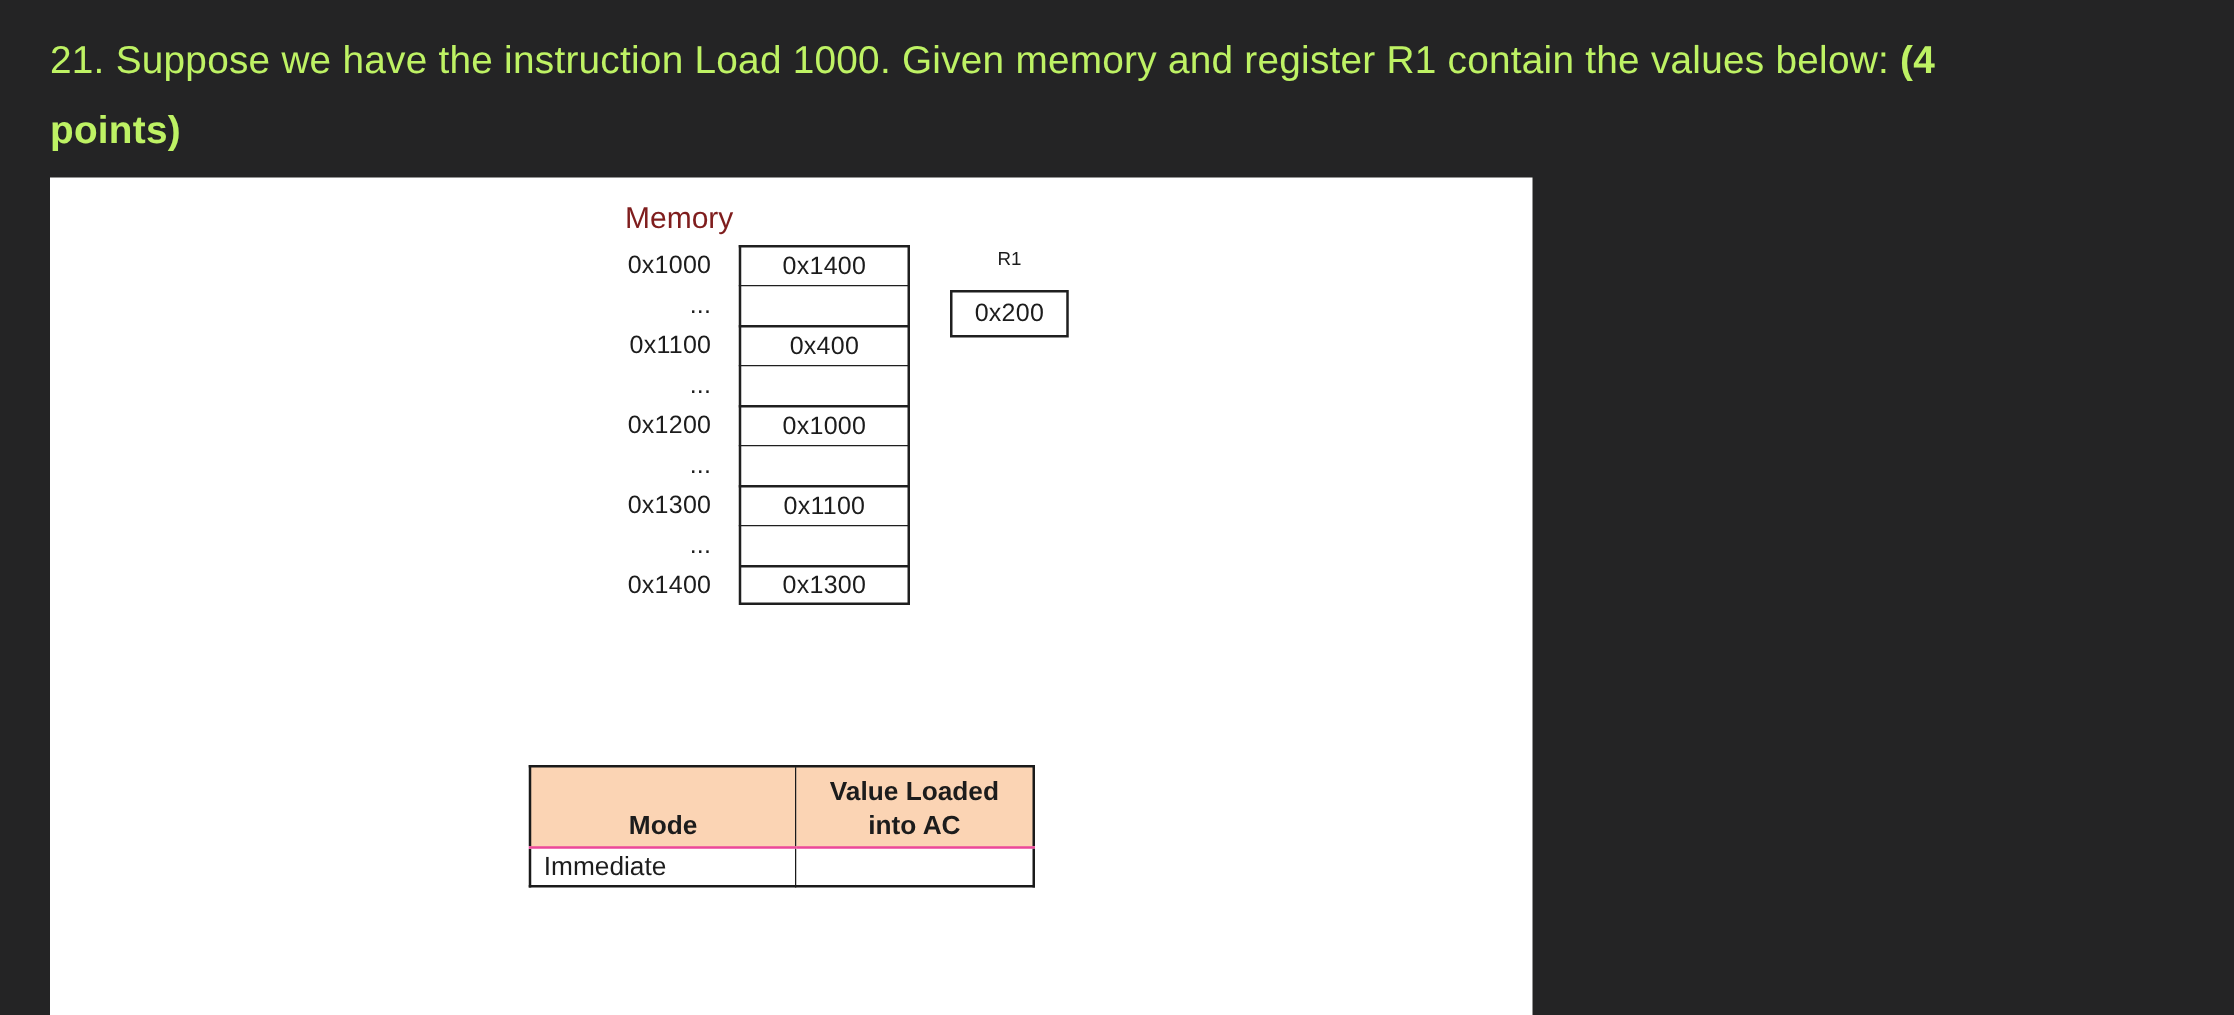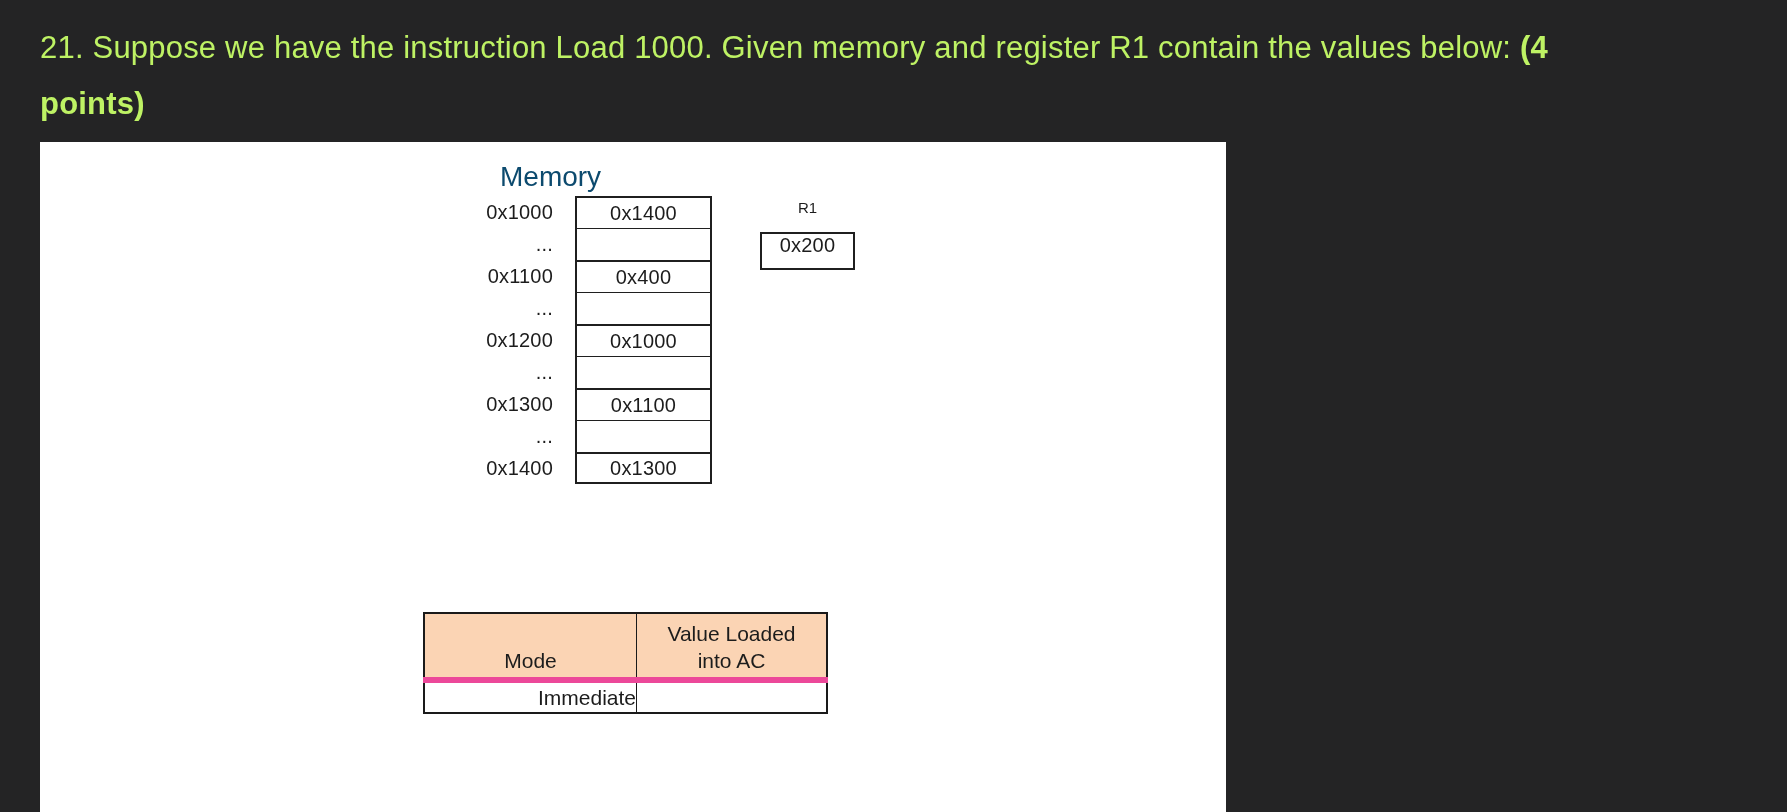--- a/index.html
+++ b/index.html
@@ -16,22 +16,22 @@
   }
   .title .bold { font-weight:700; }
 
   
   .panel {
     position:absolute; left:40px; top:142px; width:1186px; height:670px;
     background:#ffffff; color:#1c1c1c;
   }
 
   
-  .mem-title { position:absolute; left:460px; top:19px; font-size:28px; color:#0c4a6e; }
-  .mem-rows { position:absolute; left:375px; top:54px; }
+  .mem-title { position:absolute; left:460px; top:19px; font-size:24px; color:#7f1d1d; }
+  .mem-rows { position:absolute; left:391px; top:54px; }
   .mem-row { display:flex; height:32px; }
   .mem-addr {
     width:160px; box-sizing:border-box; padding-right:22px;
     display:flex; align-items:center; justify-content:flex-end;
     font-size:20px; color:#1c1c1c; letter-spacing:.2px;
   }
   .mem-cell {
     width:137px; box-sizing:border-box;
     border-left:2px solid #1f1f1f; border-right:2px solid #1f1f1f;
     border-top:1.5px solid #1f1f1f;
@@ -43,48 +43,48 @@
   .mem-cell.thick-top { border-top-width:2.5px; }
 
   
   .r1-label {
     position:absolute; left:720px; top:57px; width:95px;
     text-align:center; font-size:15px; color:#1c1c1c;
   }
   .r1-box {
     position:absolute; left:720px; top:90px; width:95px; height:38px;
     box-sizing:border-box; border:2px solid #1f1f1f;
-    display:flex; justify-content:center;
+    display:flex; align-items:center; justify-content:center;
     font-size:20px; color:#1c1c1c; letter-spacing:.2px;
   }
 
   
   .instruction {
     position:absolute; left:87px; top:379px; width:1010px;
     font-size:21px; line-height:30px; color:#1c1c1c;
     white-space:pre-line;
   }
 
   
   .ac-table {
     position:absolute; left:383px; top:470px;
     border-collapse:collapse; border:2px solid #1a1a1a;
   }
   .ac-table th, .ac-table td {
     border:1.5px solid #1a1a1a; font-size:21px; color:#1c1c1c;
   }
   .ac-table th {
-    background:#FBD4B4; font-weight:400; height:60px;
+    background:#FBD4B4; font-weight:700; height:60px;
     vertical-align:bottom; text-align:center;
     padding:0 6px 3px; white-space:pre-line; line-height:27px;
-    border-bottom:6px solid #ec4899;
+    border-bottom:2px solid #ec4899;
   }
   th.mode-h  { width:199px; }
   th.value-h { width:177px; }
-  .ac-table td { height:29px; padding:0;text-align:right; }
+  .ac-table td { height:29px; padding:0; }
   td.mode-cell  { width:199px; box-sizing:border-box; padding-left:10px; }
   td.value-cell { width:177px; }
 </style>
 </head>
 <body>
 
 <div class="title"><span>21. Suppose we have the instruction Load 1000. Given memory and register R1 contain the values below: </span><span class="bold">(4</span><br><span class="bold">points)</span></div>
 
 <div class="panel">
 

